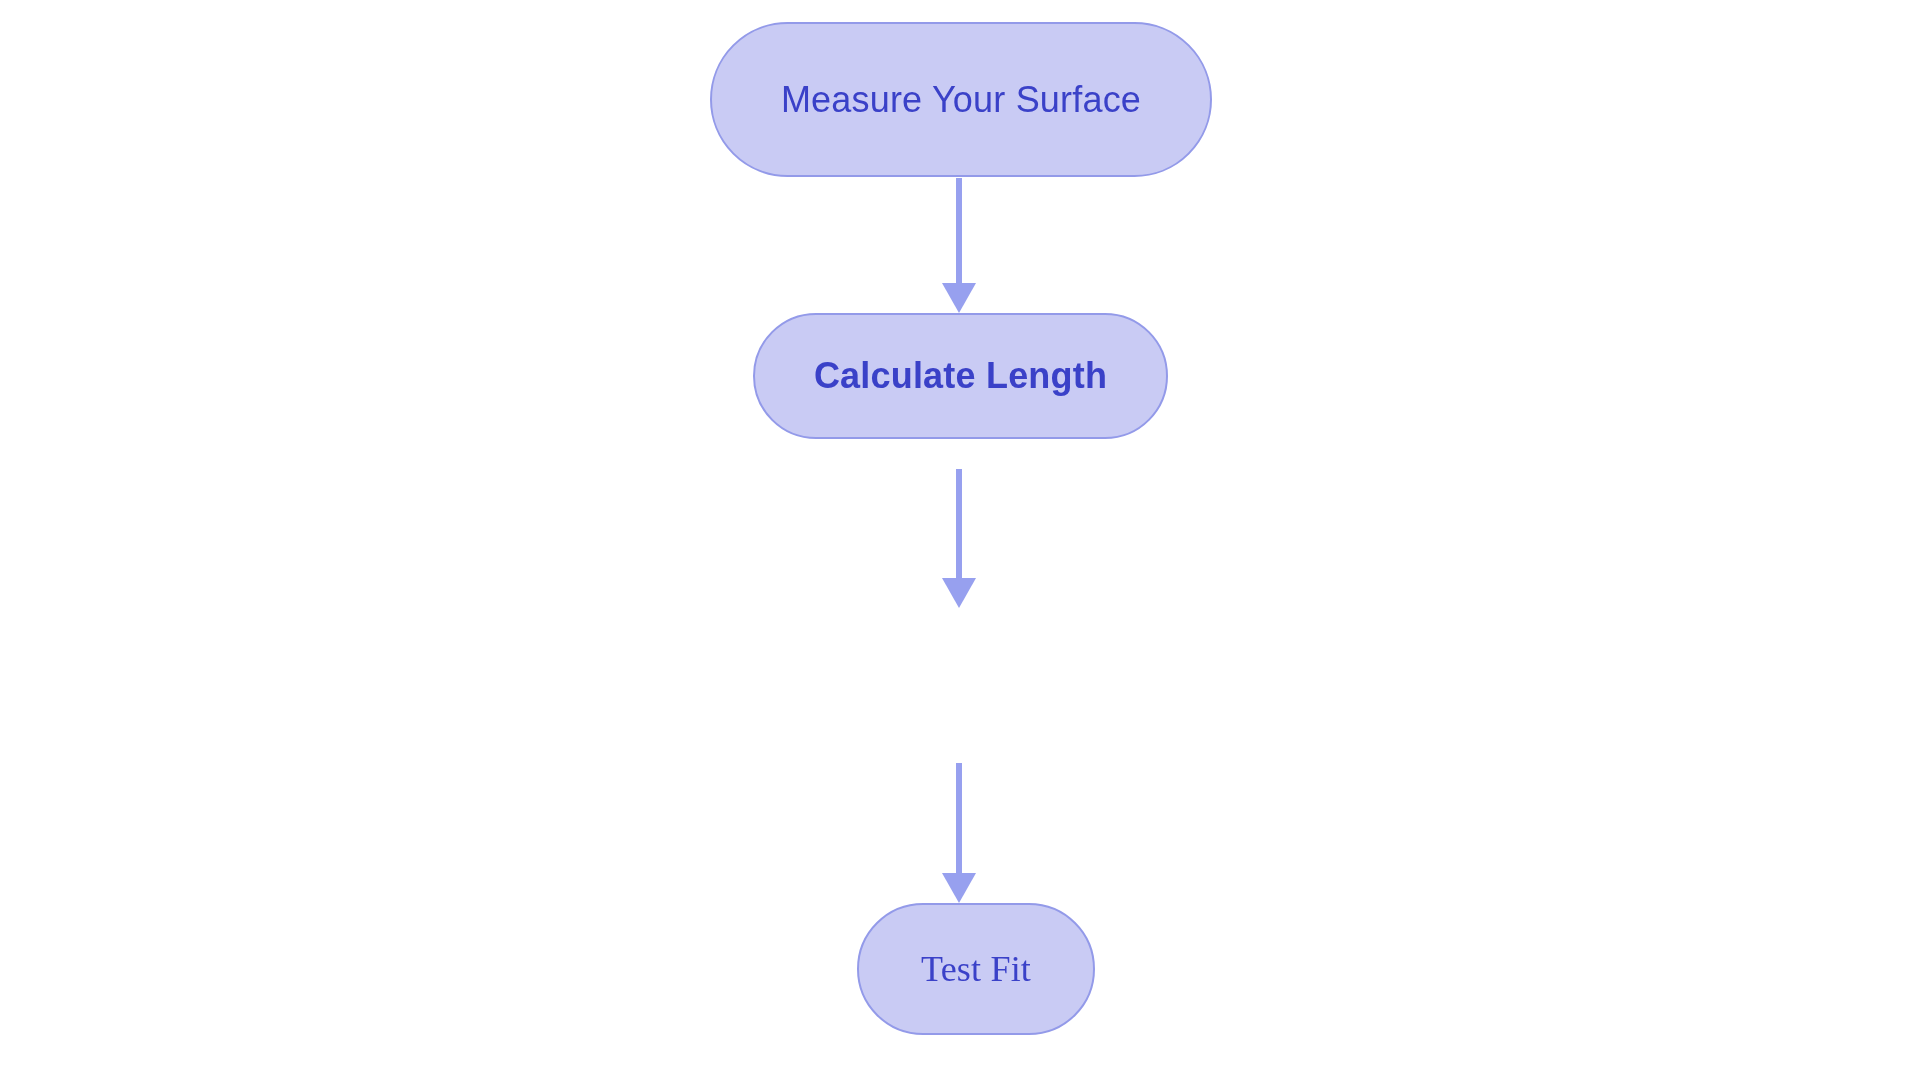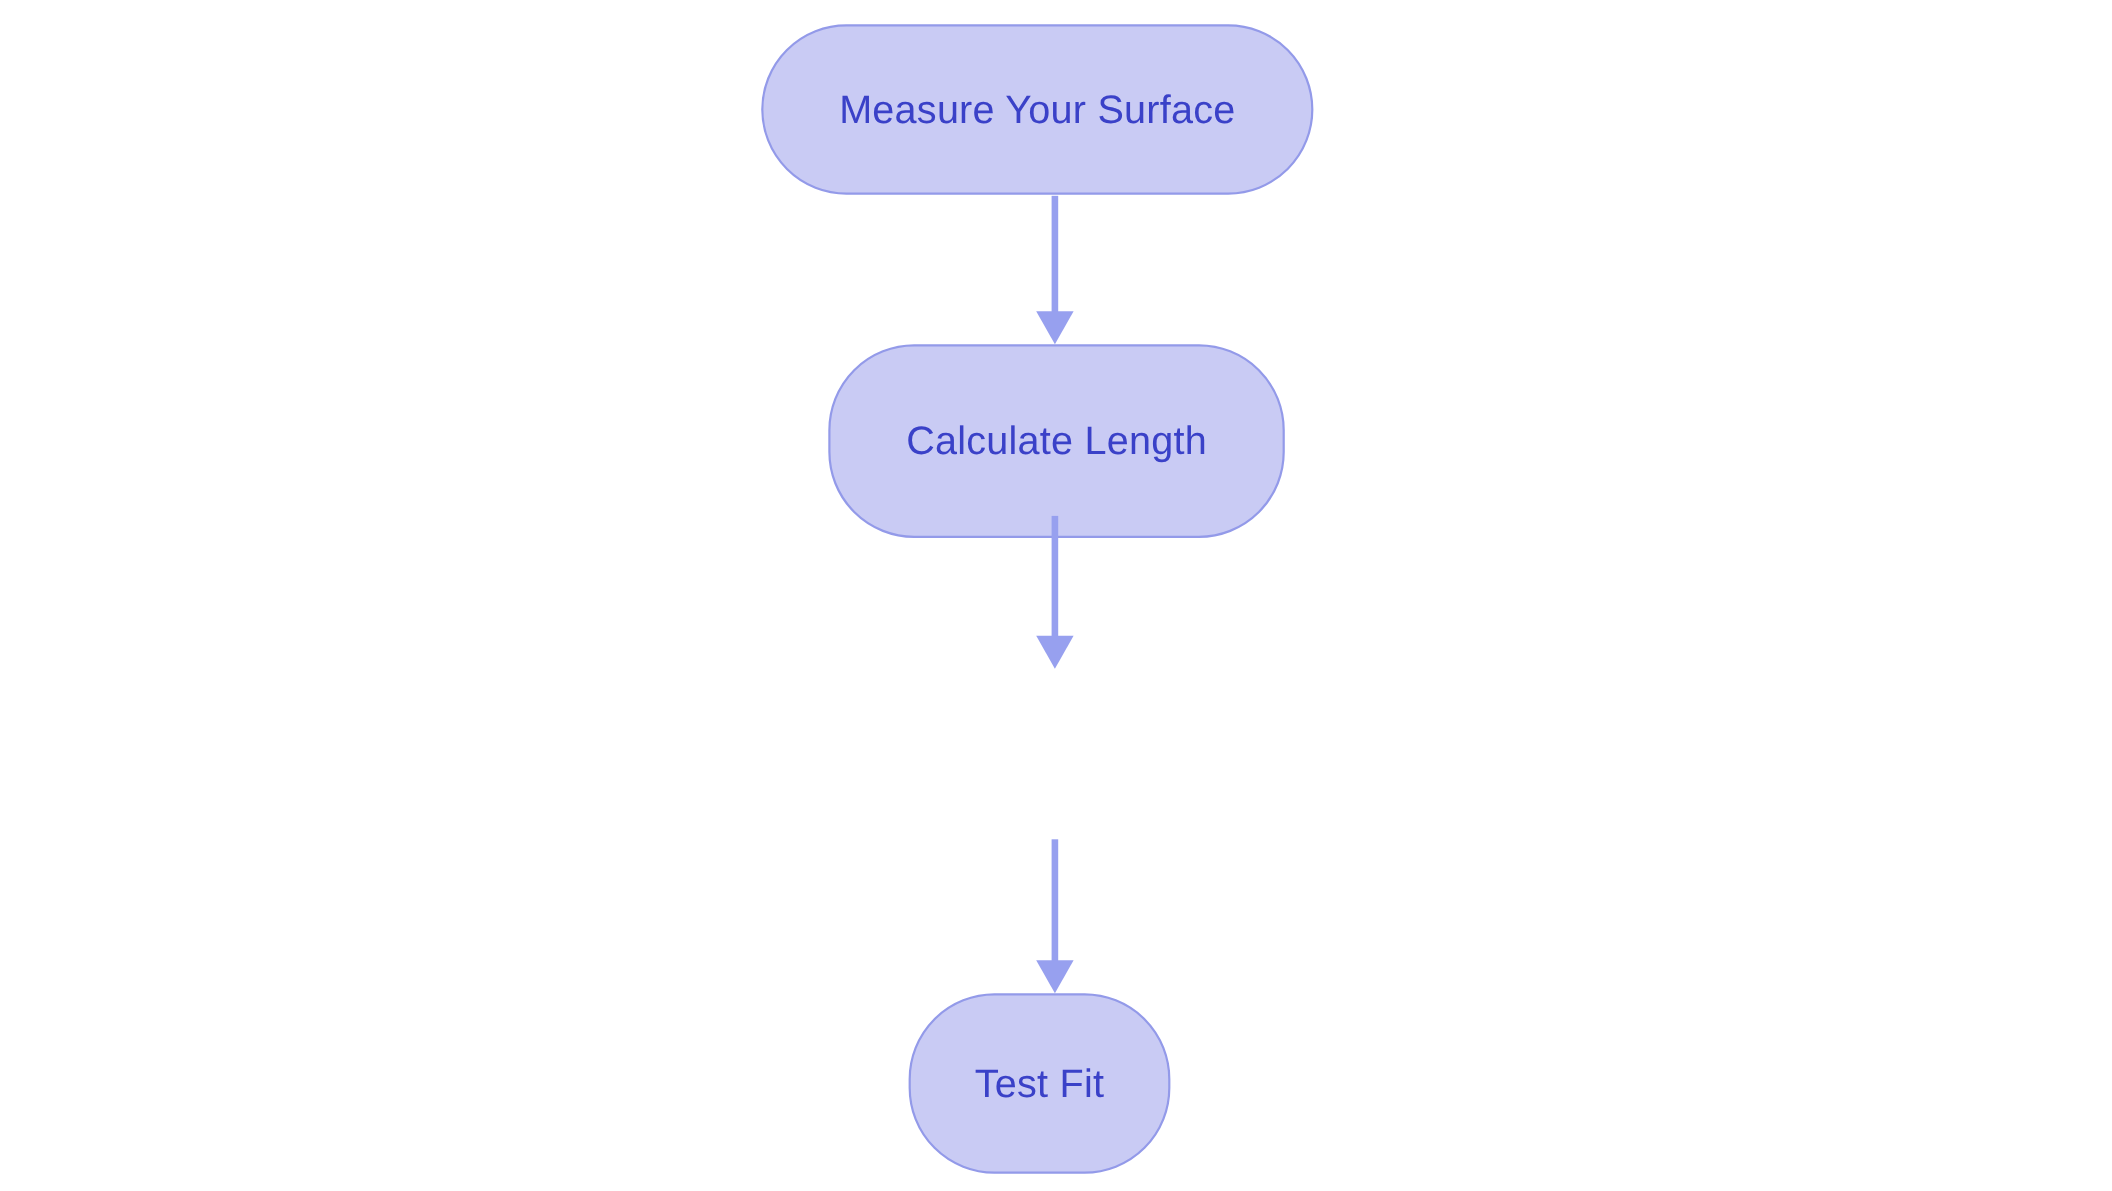--- a/index.html
+++ b/index.html
@@ -26,24 +26,24 @@
     color: #3a41c8;
     font-size: 36px;
     font-weight: 400;
     letter-spacing: 0.2px;
     display: flex;
     align-items: center;
     justify-content: center;
     text-align: center;
     white-space: nowrap;
   }
-  .node-1 { left: 692px; top: 22px;  width: 502px; height: 155px; }
-  .node-2 { left: 753px; top: 313px; width: 415px; height: 176px; }
+  .node-1 { left: 710px; top: 22px;  width: 502px; height: 155px; }
+  .node-2 { left: 753px; top: 313px; width: 415px; height: 126px; font-weight: bold; }
   .node-3 { left: 715px; top: 608px; width: 492px; height: 154px; }
-  .node-4 { left: 826px; top: 903px; width: 238px; height: 164px; }
+  .node-4 { left: 857px; top: 903px; width: 238px; height: 132px; font-family: Liberation Serif, serif; }
 
   .connector-line {
     position: absolute;
     left: 956px;
     width: 6px;
     background: #97a0ef;
   }
   .connector-head {
     position: absolute;
     left: 942px;

